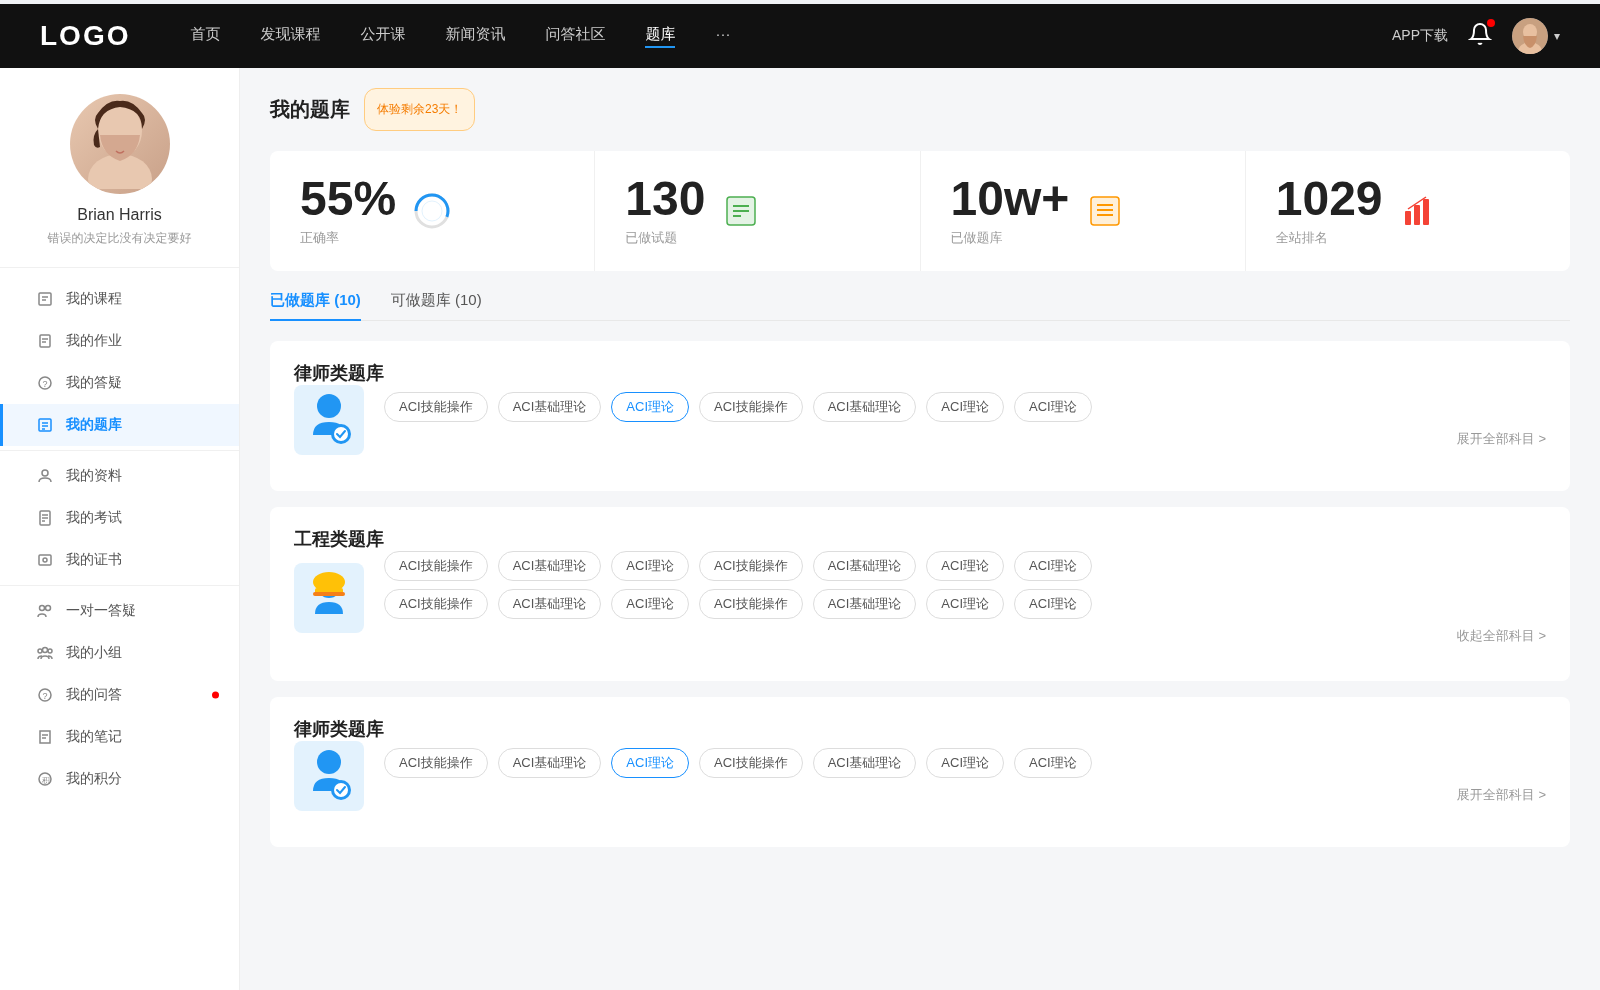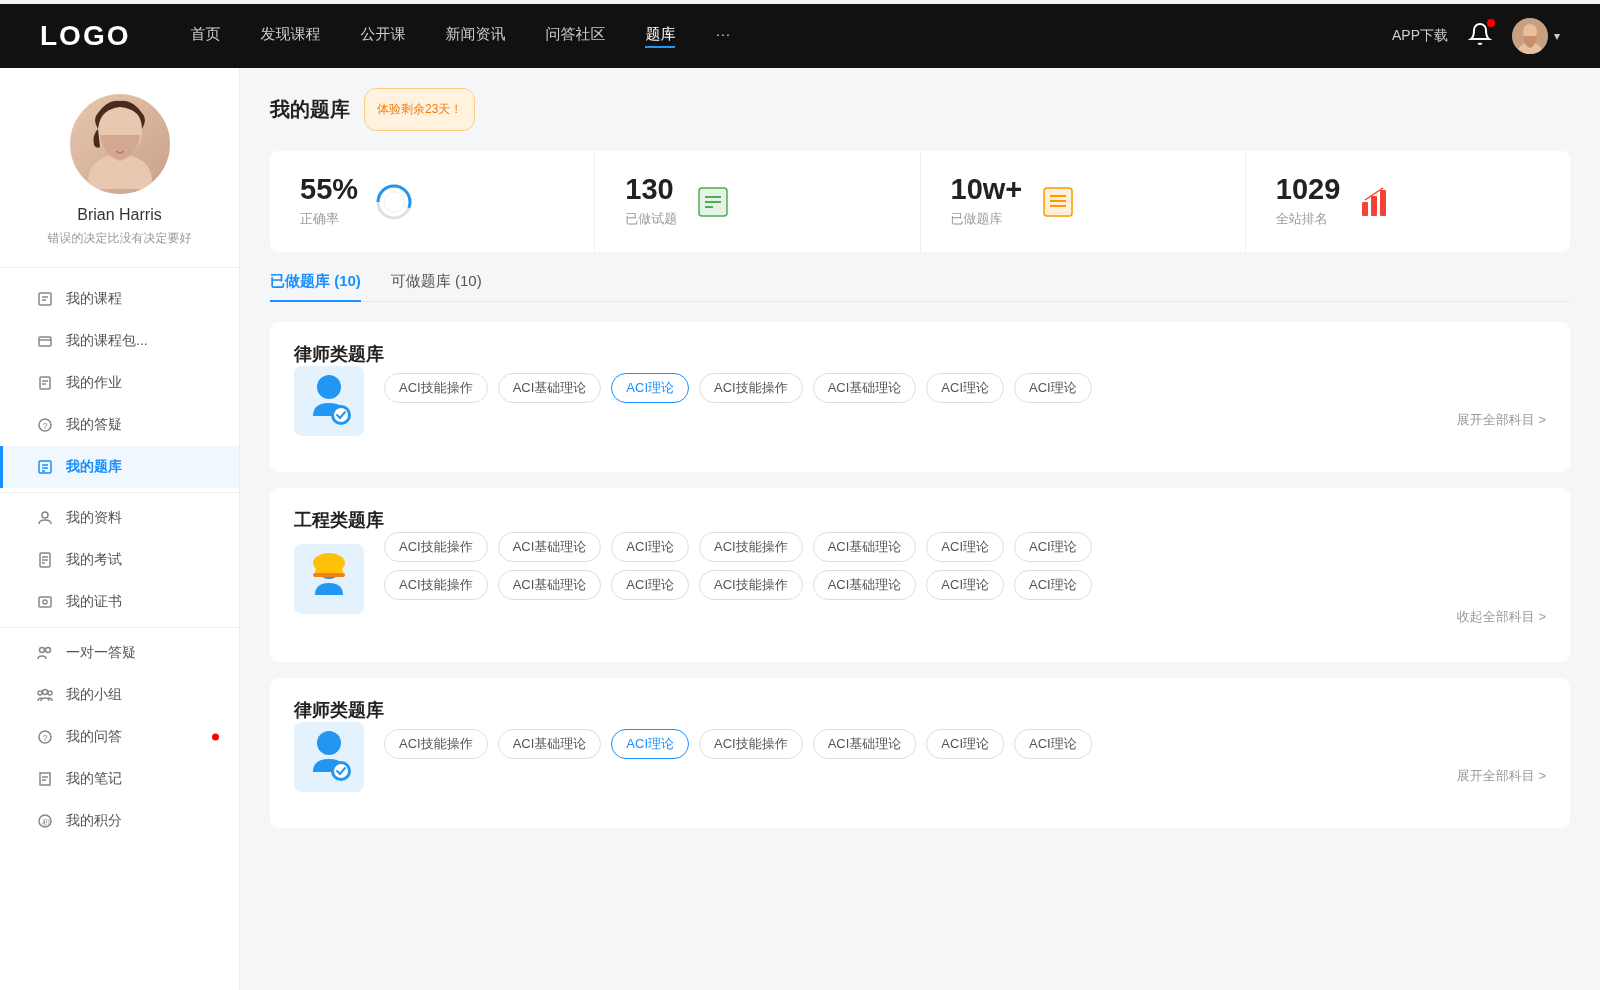--- a/index.html
+++ b/index.html
@@ -213,21 +213,21 @@
       flex: 1;
       padding: 24px 30px;
       border-right: 1px solid #f0f0f0;
       display: flex;
       align-items: center;
       gap: 16px;
     }
     .stat-card:last-child { border-right: none; }
     .stat-info {}
     .stat-value {
-      font-size: 29px;
+      font-size: 48px;
       font-weight: 700;
       color: #222;
       line-height: 1;
     }
     .stat-label {
       font-size: 13px;
       color: #999;
       margin-top: 6px;
     }
     .stat-icon {
@@ -379,29 +379,20 @@
             <rect x="2" y="2" width="12" height="12" rx="1"></rect>
             <line x1="5" y1="6" x2="11" y2="6"></line>
               <line x1="5" y1="9" x2="9" y2="9"></line>
           </svg>
         </span>
         <span>我的课程</span>
       </div>
       <div class="sidebar-item">
         <span class="sidebar-icon">
           <svg width="16" height="16" viewBox="0 0 16 16" fill="none" stroke="#888" stroke-width="1.5">
-            <rect x="2" y="4" width="12" height="9" rx="1"></rect>
-            <line x1="2" y1="7" x2="14" y2="7"></line>
-          </svg>
-        </span>
-        <span>我的课程包...</span>
-      </div>
-      <div class="sidebar-item">
-        <span class="sidebar-icon">
-          <svg width="16" height="16" viewBox="0 0 16 16" fill="none" stroke="#888" stroke-width="1.5">
             <rect x="3" y="2" width="10" height="12" rx="1"></rect>
             <line x1="5" y1="6" x2="11" y2="6"></line>
             <line x1="5" y1="9" x2="9" y2="9"></line>
           </svg>
         </span>
         <span>我的作业</span>
       </div>
       <div class="sidebar-item">
         <span class="sidebar-icon">
           <svg width="16" height="16" viewBox="0 0 16 16" fill="none" stroke="#888" stroke-width="1.5">

